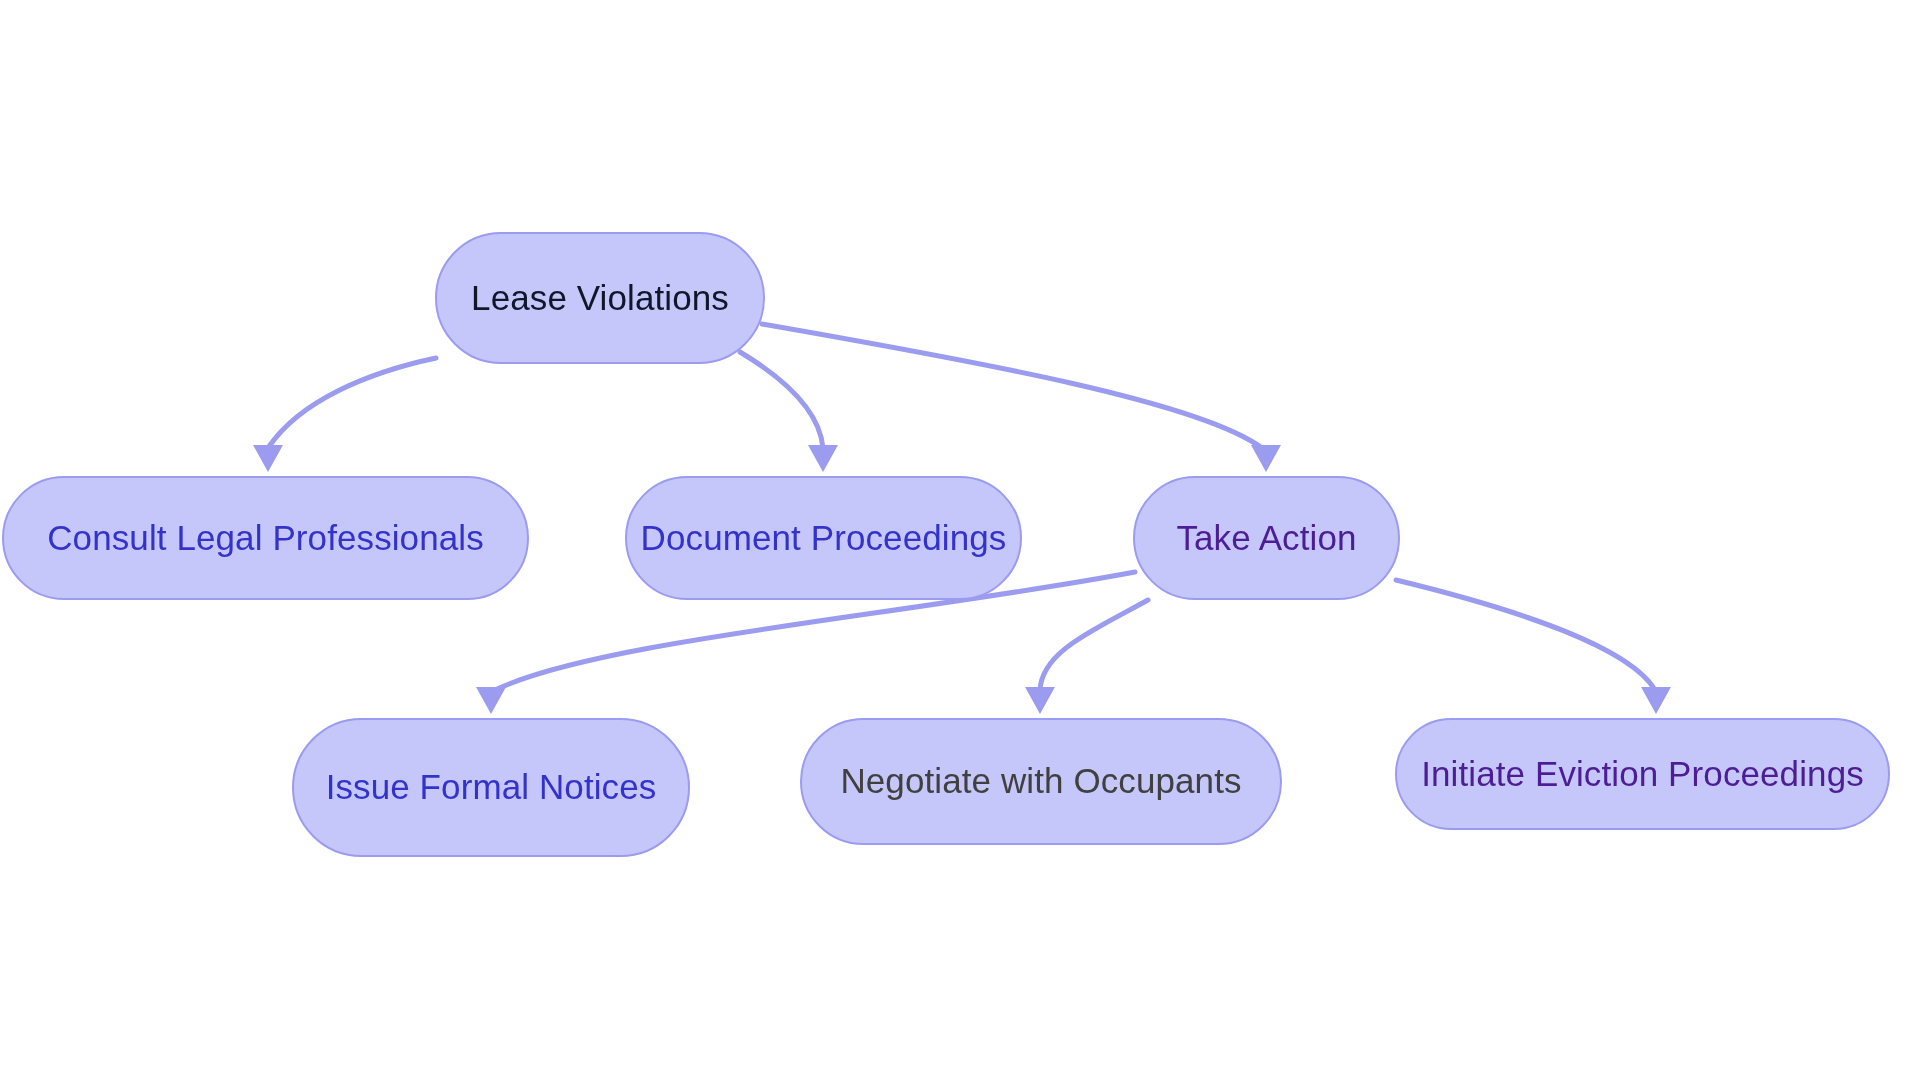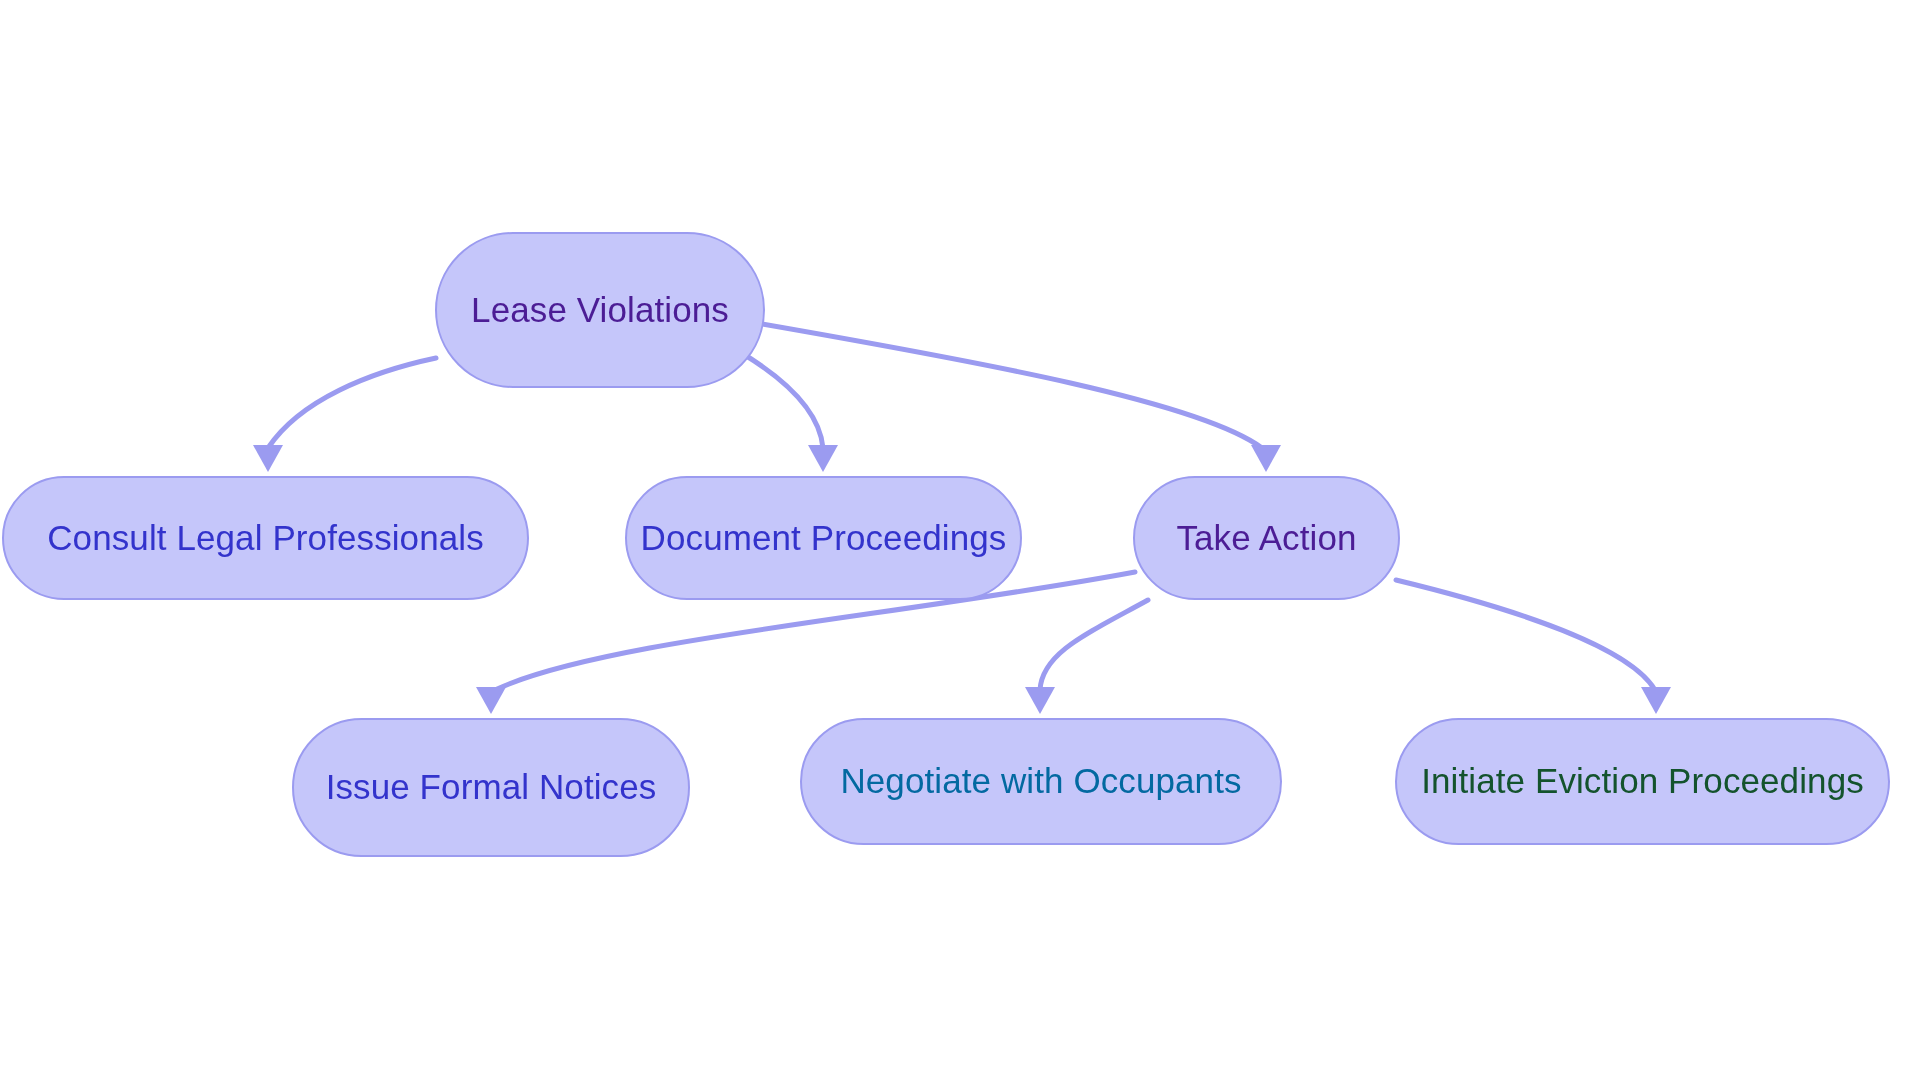--- a/index.html
+++ b/index.html
@@ -71,41 +71,41 @@
         <path d="M 1251 445 L 1281 445 L 1266 472 Z" fill="#9b9bf0"></path>
         <path d="M 1135 572 C 900 616, 600 640, 495 690" fill="none" stroke="#9b9bf0" stroke-width="5" stroke-linecap="round"></path>
         <path d="M 476 687 L 506 687 L 491 714 Z" fill="#9b9bf0"></path>
         <path d="M 1148 600 C 1090 632, 1042 652, 1040 690" fill="none" stroke="#9b9bf0" stroke-width="5" stroke-linecap="round"></path>
         <path d="M 1025 687 L 1055 687 L 1040 714 Z" fill="#9b9bf0"></path>
         <path d="M 1396 580 C 1520 610, 1630 648, 1655 690" fill="none" stroke="#9b9bf0" stroke-width="5" stroke-linecap="round"></path>
         <path d="M 1641 687 L 1671 687 L 1656 714 Z" fill="#9b9bf0"></path>
       </g>
   </svg>
 
-  <div class="flow-node" style="left: 435px; top: 232px; width: 330px; height: 156px; background: rgb(197, 198, 250); border-color: rgb(155, 155, 240); color: #4c1d95;">
+  <div class="flow-node" style="left: 435px; top: 232px; width: 330px; height: 132px; background: rgb(197, 198, 250); border-color: rgb(155, 155, 240); color: #0f172a;">
     <span class="node-label">Lease Violations</span>
   </div>
 
   <div class="flow-node" style="left: 2px; top: 476px; width: 527px; height: 124px; background: rgb(197, 198, 250); border-color: rgb(155, 155, 240); color: rgb(51, 51, 204);">
     <span class="node-label">Consult Legal Professionals</span>
   </div>
 
   <div class="flow-node" style="left: 625px; top: 476px; width: 397px; height: 124px; background: rgb(197, 198, 250); border-color: rgb(155, 155, 240); color: rgb(51, 51, 204);">
     <span class="node-label">Document Proceedings</span>
   </div>
 
   <div class="flow-node" style="left: 1133px; top: 476px; width: 267px; height: 124px; background: rgb(197, 198, 250); border-color: rgb(155, 155, 240); color: #4c1d95;">
     <span class="node-label">Take Action</span>
   </div>
 
   <div class="flow-node" style="left: 292px; top: 718px; width: 398px; height: 139px; background: rgb(197, 198, 250); border-color: rgb(155, 155, 240); color: rgb(51, 51, 204);">
     <span class="node-label">Issue Formal Notices</span>
   </div>
 
-  <div class="flow-node" style="left: 800px; top: 718px; width: 482px; height: 127px; background: rgb(197, 198, 250); border-color: rgb(155, 155, 240); color: #0369a1;">
+  <div class="flow-node" style="left: 800px; top: 718px; width: 482px; height: 127px; background: rgb(197, 198, 250); border-color: rgb(155, 155, 240); color: #404040;">
     <span class="node-label">Negotiate with Occupants</span>
   </div>
 
-  <div class="flow-node" style="left: 1395px; top: 718px; width: 495px; height: 127px; background: rgb(197, 198, 250); border-color: rgb(155, 155, 240); color: #14532d;">
+  <div class="flow-node" style="left: 1395px; top: 718px; width: 495px; height: 112px; background: rgb(197, 198, 250); border-color: rgb(155, 155, 240); color: #4c1d95;">
     <span class="node-label">Initiate Eviction Proceedings</span>
   </div>
 
 </div>
 
 </body></html>

